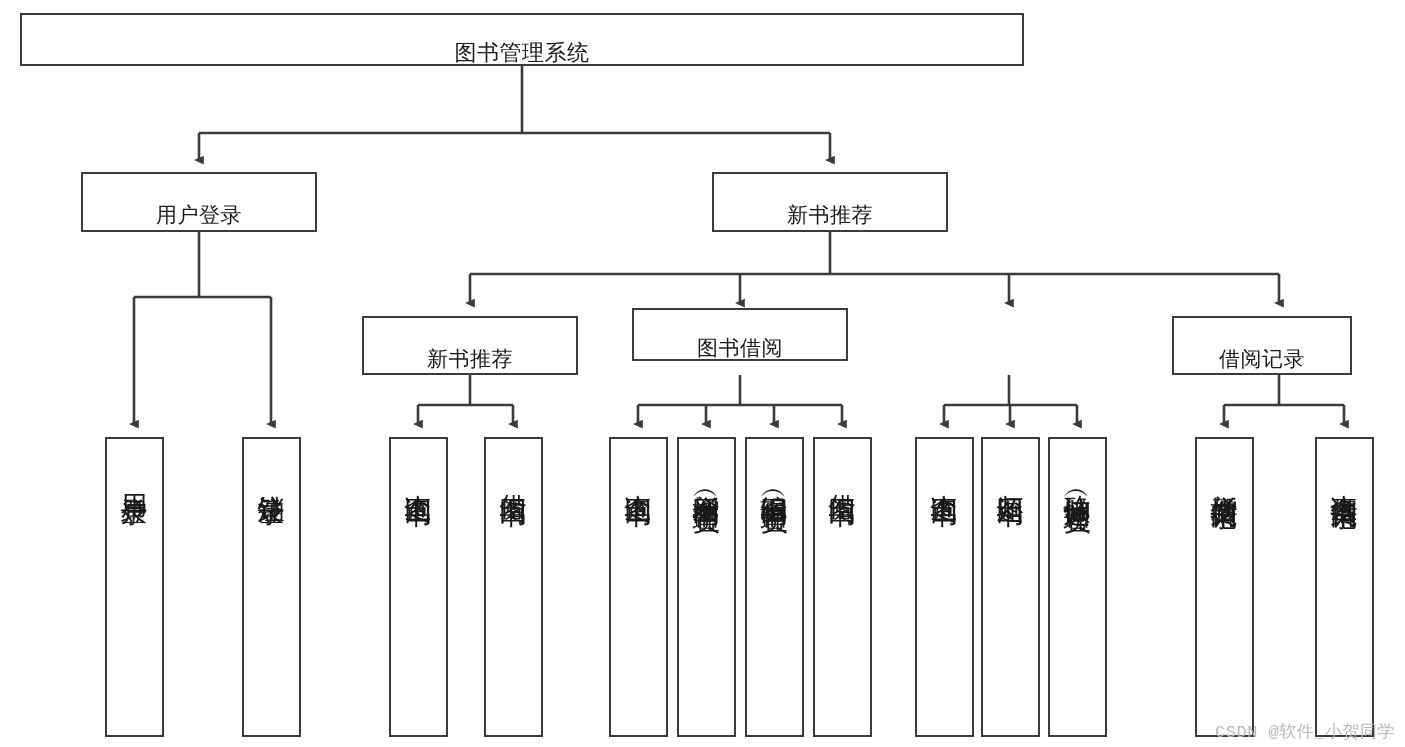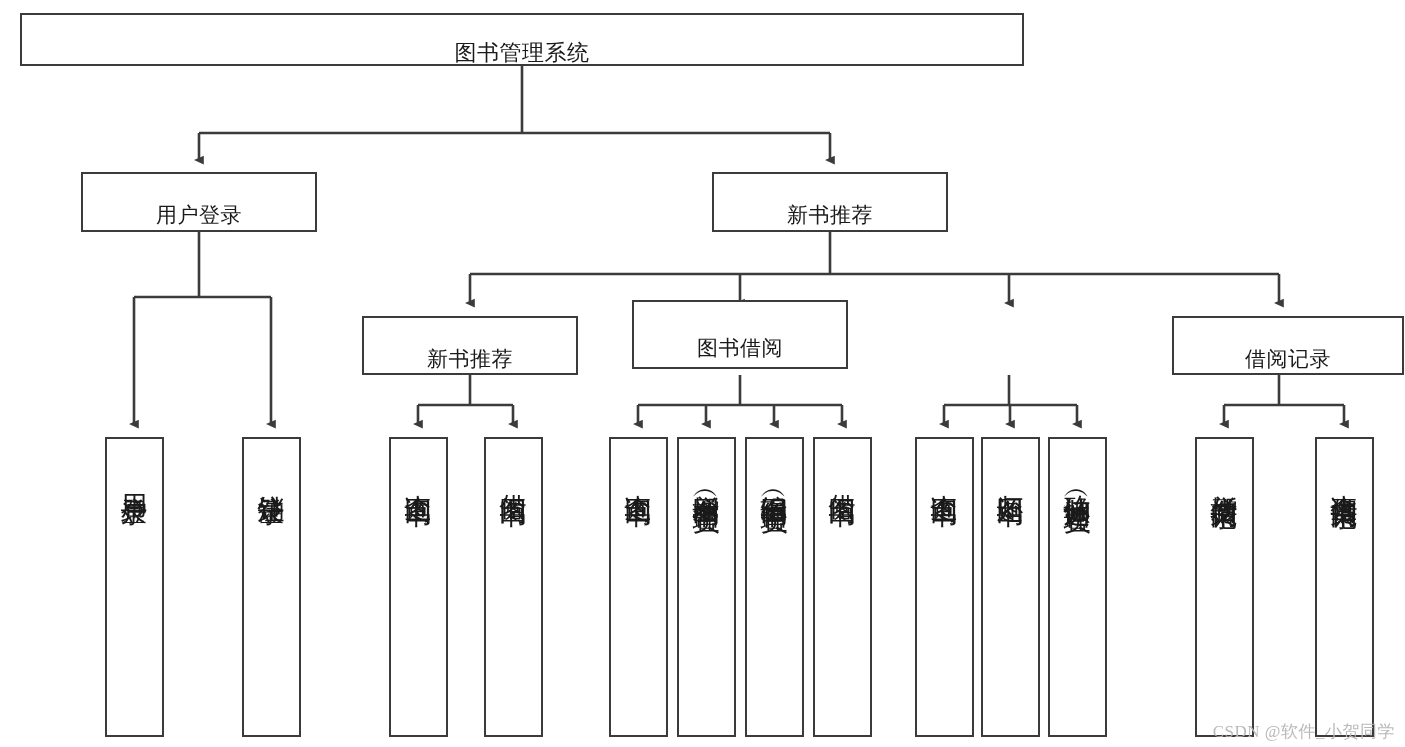--- a/index.html
+++ b/index.html
@@ -63,21 +63,21 @@
     pointer-events: none;
   }
   #watermark {
     position: absolute;
     right: 10px;
     bottom: 4px;
     font-size: 17px;
     color: #b9b9b9;
     letter-spacing: 0.5px;
     white-space: nowrap;
-    font-family: Liberation Serif, serif;
+    font-family: Liberation Mono, monospace;
   }
 </style>
 </head>
 <body>
 
 <div id="canvas">
 
   <svg id="edges" viewBox="0 0 1405 747" xmlns="http://www.w3.org/2000/svg">
     <defs>
       <marker id="arrow" markerWidth="10" markerHeight="10" refX="4.6" refY="5" orient="auto" markerUnits="userSpaceOnUse">
@@ -136,24 +136,24 @@
   <div class="node h" style="left:81px; top:172px; width:236px; height:60px;">
     <span class="label">用户登录</span>
   </div>
   <div class="node h" style="left:712px; top:172px; width:236px; height:60px;">
     <span class="label">新书推荐</span>
   </div>
 
   <div class="node h" style="left:362px; top:316px; width:216px; height:59px;">
     <span class="label">新书推荐</span>
   </div>
-  <div class="node h" style="left:632px; top:300px; width:216px; height:69px;">
+  <div class="node h" style="left:632px; top:308px; width:216px; height:53px;">
     <span class="label">图书借阅</span>
   </div>
-  <div class="node h" style="left:1172px; top:316px; width:232px; height:59px;">
+  <div class="node h" style="left:1172px; top:316px; width:180px; height:59px;">
     <span class="label">借阅记录</span>
   </div>
 
   <div class="node v" style="left:105px; top:437px; width:59px; height:300px;">
     <span class="label">用户登录</span>
   </div>
   <div class="node v" style="left:242px; top:437px; width:59px; height:300px;">
     <span class="label">注销登录</span>
   </div>
 

